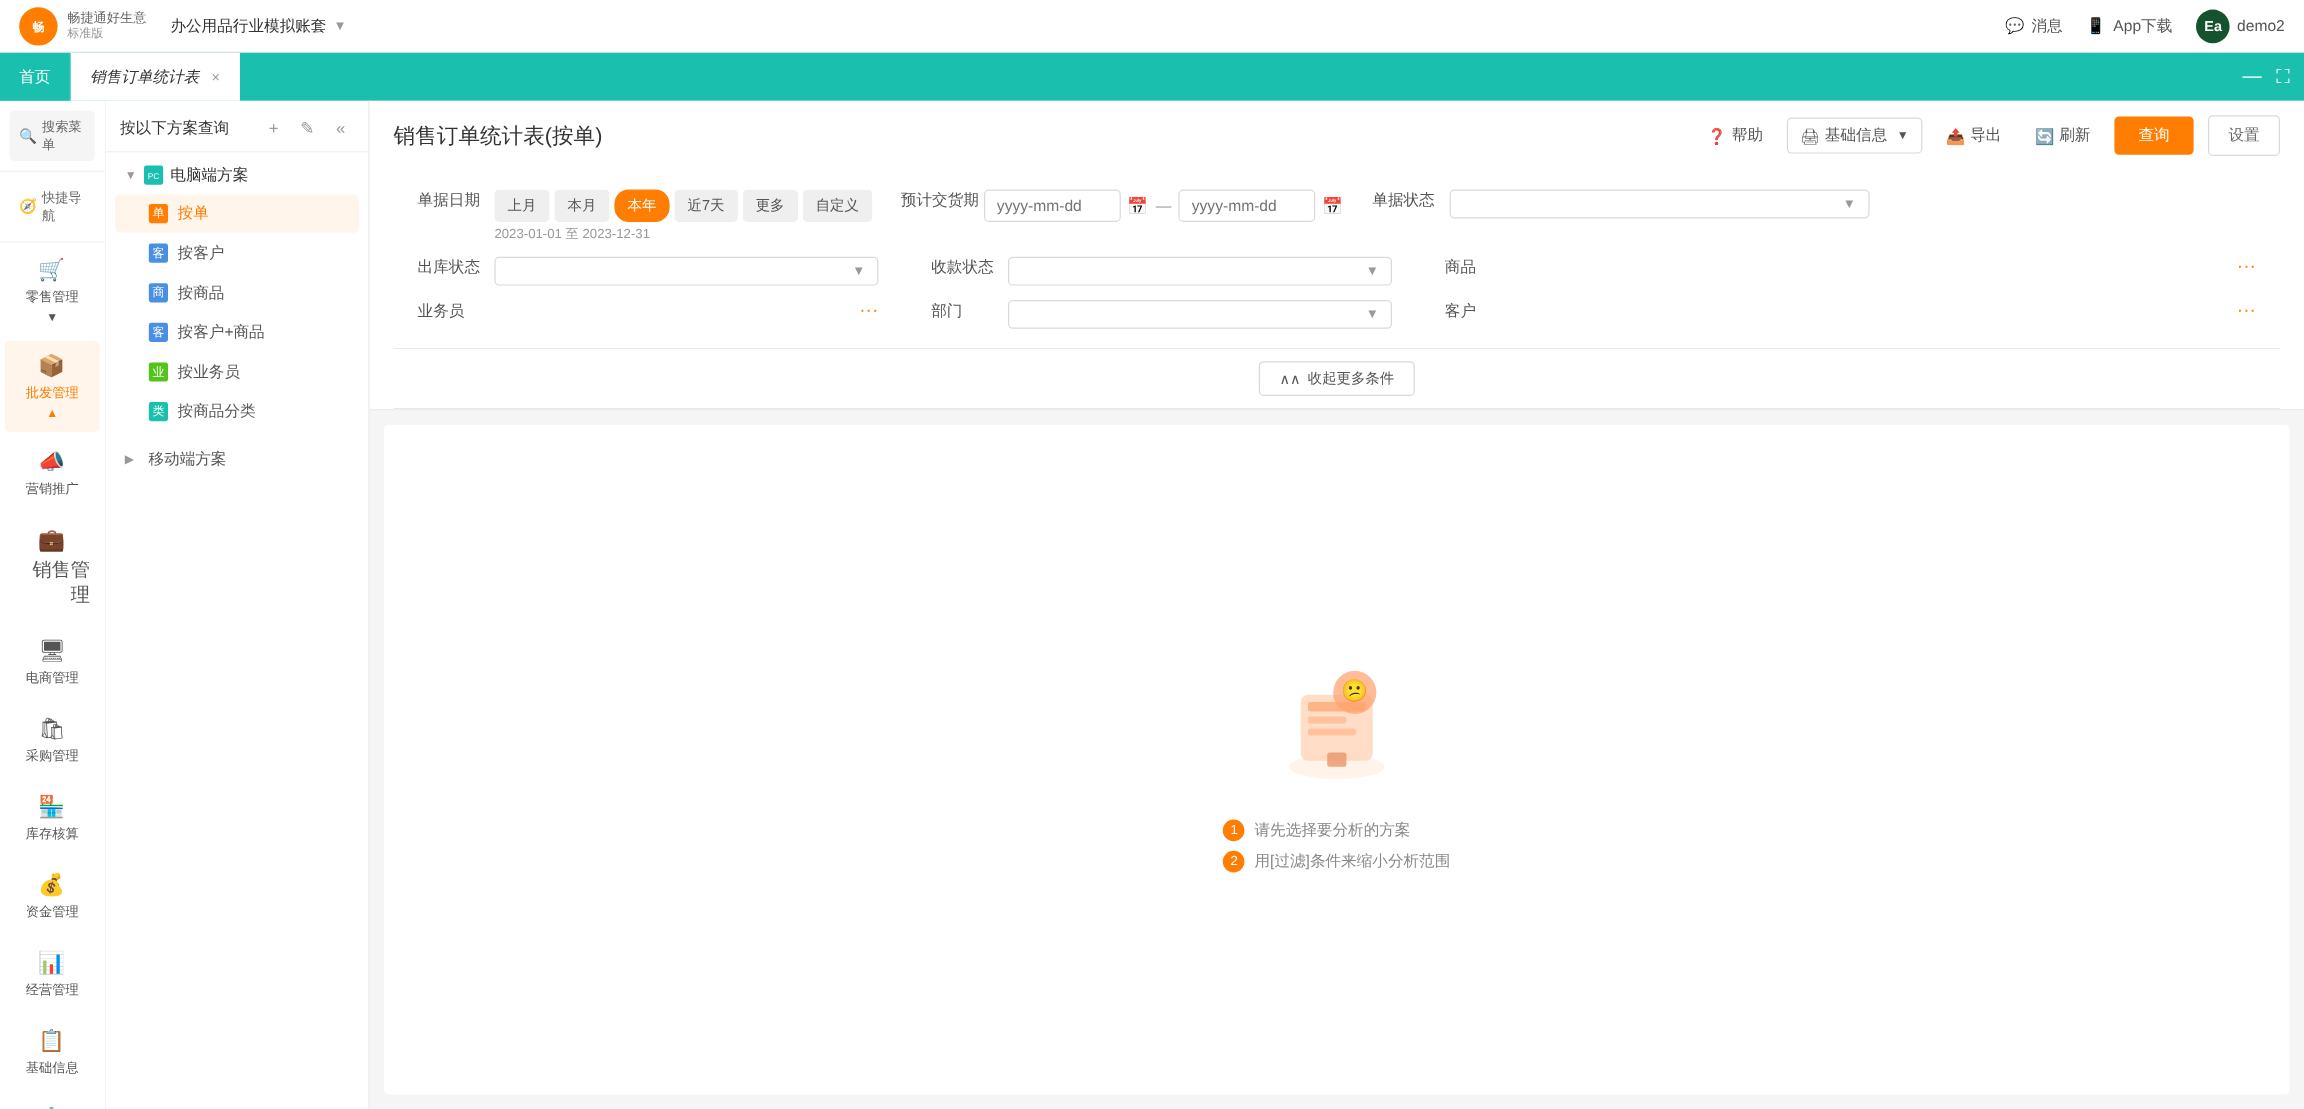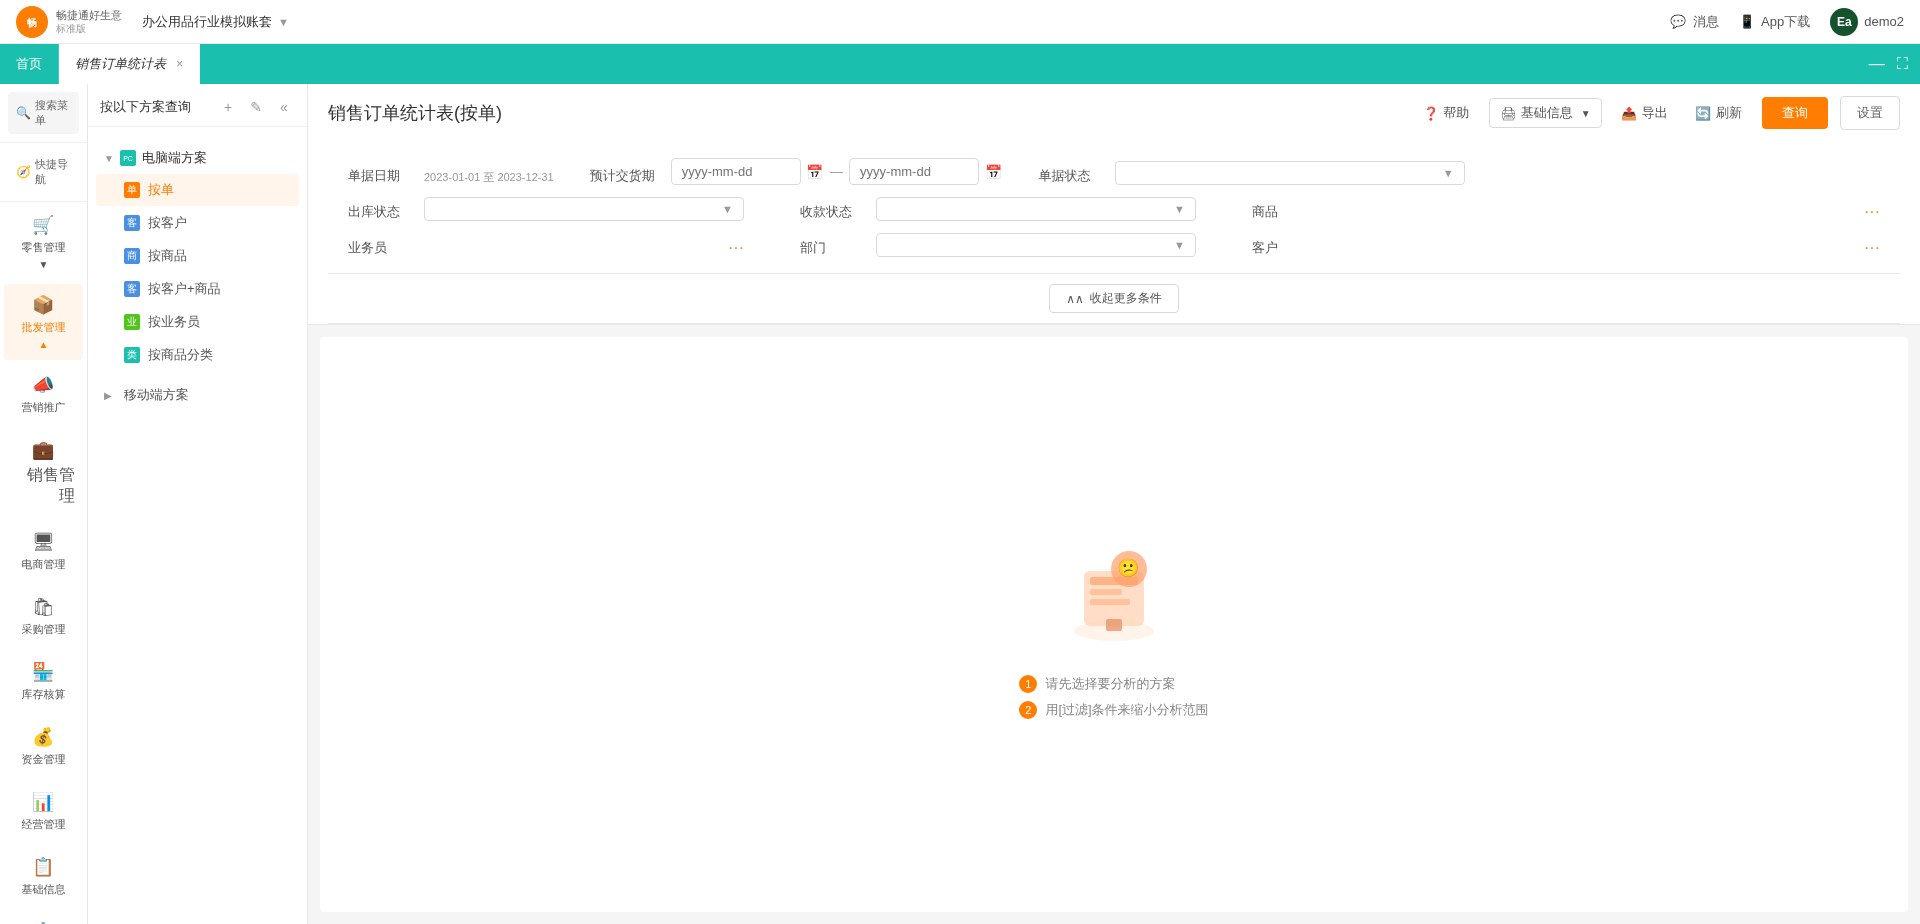--- a/index.html
+++ b/index.html
@@ -196,21 +196,21 @@
       background: #fff;
       border-right: 1px solid #e8e8e8;
       padding: 12px 0;
     }
     .left-panel-header {
       display: flex;
       align-items: center;
       justify-content: space-between;
       padding: 0 12px 8px;
       border-bottom: 1px solid #f0f0f0;
-      margin-bottom: 16px;
+      margin-bottom: 4px;
     }
     .left-panel-title {
       font-size: 13px;
       color: #333;
       font-weight: 500;
     }
     .left-panel-actions {
       display: flex;
       gap: 6px;
       align-items: center;
@@ -357,22 +357,22 @@
     }
 
     
     .filter-area {
       background: #fff;
       padding: 16px 20px;
       border-bottom: 1px solid #e8e8e8;
     }
     .filter-row {
       display: flex;
-      align-items: flex-end;
-      gap: 16px;
+      align-items: flex-start;
+      gap: 4px;
       margin-bottom: 12px;
       flex-wrap: nowrap;
     }
     .filter-row:last-child { margin-bottom: 0; }
     .filter-label {
       font-size: 13px;
       color: #555;
       white-space: nowrap;
       min-width: 60px;
     }
@@ -394,21 +394,21 @@
       display: flex;
       align-items: center;
       gap: 6px;
     }
     .date-input {
       border: 1px solid #d9d9d9;
       border-radius: 4px;
       padding: 5px 10px;
       font-size: 13px;
       color: #bbb;
-      width: 130px;
+      width: 114px;
       outline: none;
     }
     .date-separator { color: #999; }
     .calendar-icon {
       color: #ff7d00;
       cursor: pointer;
       font-size: 14px;
     }
     .select-field {
       border: 1px solid #d9d9d9;
@@ -713,20 +713,28 @@
           <button class="btn-primary">查询</button>
           <button class="btn-settings">设置</button>
         </div>
       </div>
 
       <div class="filter-area">
 
         <div class="filter-row">
           <span class="filter-label">单据日期</span>
           <div class="date-filter-group">
+            <div class="date-btns-row">
+              <button class="date-btn">上月</button>
+              <button class="date-btn">本月</button>
+              <button class="date-btn active">本年</button>
+              <button class="date-btn">近7天</button>
+              <button class="date-btn">更多</button>
+              <button class="date-btn">自定义</button>
+            </div>
             <div class="date-range-text">2023-01-01 至 2023-12-31</div>
           </div>
 
           <span class="filter-label" style="margin-left:20px;">预计交货期</span>
           <div class="date-input-group">
             <input class="date-input" placeholder="yyyy-mm-dd" style="">
             <span class="calendar-icon">📅</span>
             <span class="date-separator">—</span>
             <input class="date-input" placeholder="yyyy-mm-dd" style="">
             <span class="calendar-icon">📅</span>

